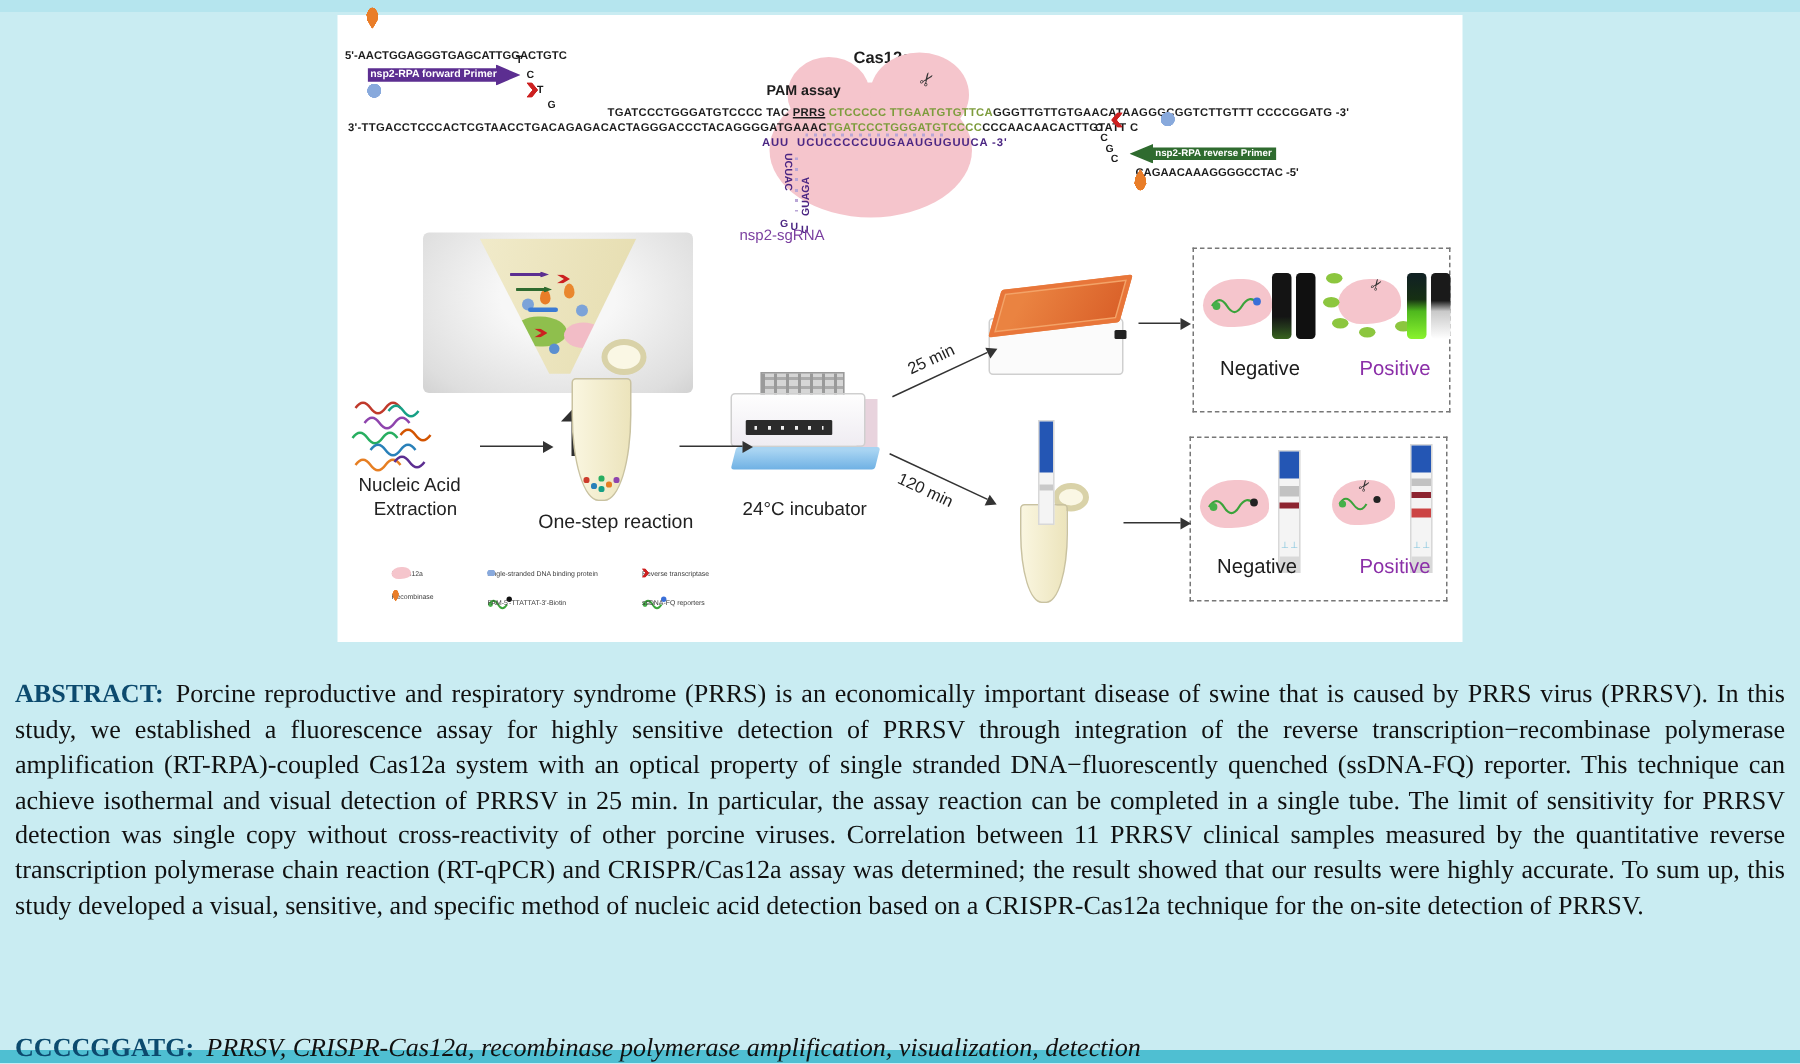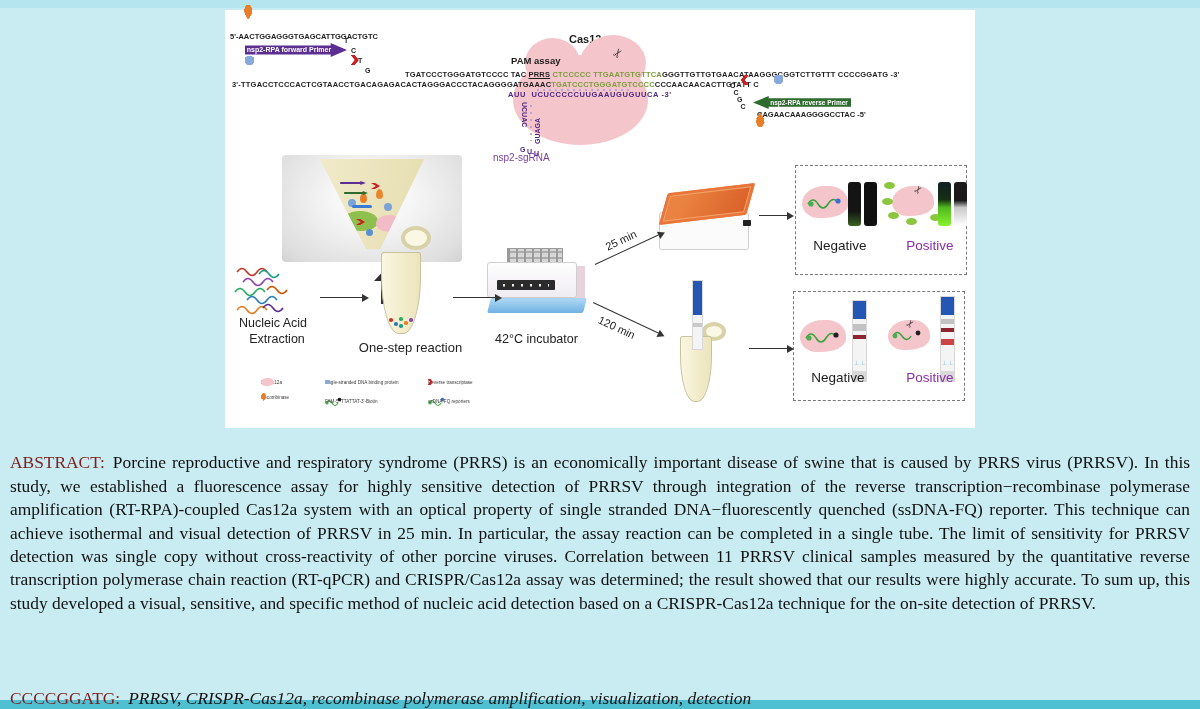--- a/index.html
+++ b/index.html
@@ -112,21 +112,21 @@
   .leg{display:flex;align-items:center;gap:3px;font-size:4.6px;color:#3a3a3a;white-space:nowrap}
   .leg-blob{width:13px;height:8px;background:#f5c5cc;border-radius:55% 45% 60% 40%/60% 55% 45% 50%;flex:none}
 
   
   svg{overflow:visible}
 
   
   .abstract{position:absolute;left:10px;top:434px;width:1180px;
       font-family:"Liberation Serif",serif;font-size:17.4px;line-height:23.4px;color:#111;
       text-align:justify}
-  .abstract .head,.keywords .head{color:#7f1d1d;font-weight:normal;margin-right:8px}
+  .abstract .head,.keywords .head{color:#0c4a6e;font-weight:bold;margin-right:8px}
   .keywords{position:absolute;left:10px;top:671px;width:1180px;
       font-family:"Liberation Serif",serif;font-size:17.4px;color:#111}
   .keywords .kw{font-style:italic}
 
   .up-arrow-stem{background:#2f2f2f}
   .up-arrow-head{width:0;height:0;border-left:14px solid transparent;border-right:14px solid transparent;
                  border-bottom:15px solid #2f2f2f}
 </style>
 </head>
 <body>
@@ -295,21 +295,21 @@
 
     <div class="harrow" style="left:228px;top:287px;width:42px"></div>
 
     <div style="left:262px;top:238px;width:105px;height:72px">
       <div class="inc-block" style="left:20px;top:0;width:56px;height:18px"></div>
       <div class="inc-face" style="left:84px;top:18px;width:14px;height:32px"></div>
       <div class="inc-body" style="left:0;top:14px;width:90px;height:36px"></div>
       <div class="inc-display" style="left:10px;top:32px;width:58px;height:10px"></div>
       <div class="inc-base" style="left:2px;top:50px;width:96px;height:15px"></div>
     </div>
-    <div class="lbl" style="left:244px;top:322px;width:135px;font-size:12.5px">42°C incubator</div>
+    <div class="lbl" style="left:244px;top:322px;width:135px;font-size:12.5px">24°C incubator</div>
 
     <div class="harrow rot-up" style="left:370px;top:254px;width:70px"></div>
     <div class="time-lbl rot-up" style="left:381px;top:231px">25 min</div>
     <div class="harrow rot-dn" style="left:368px;top:292px;width:72px"></div>
     <div class="time-lbl rot-dn" style="left:374px;top:303px">120 min</div>
 
     <div style="left:432px;top:178px;width:100px;height:66px">
       <div class="bl-base" style="left:2px;top:24px;width:90px;height:38px"></div>
       <div class="bl-nub" style="left:86px;top:32px;width:8px;height:6px"></div>
       <div class="bl-lid" style="left:8px;top:0;width:84px;height:32px"></div>

